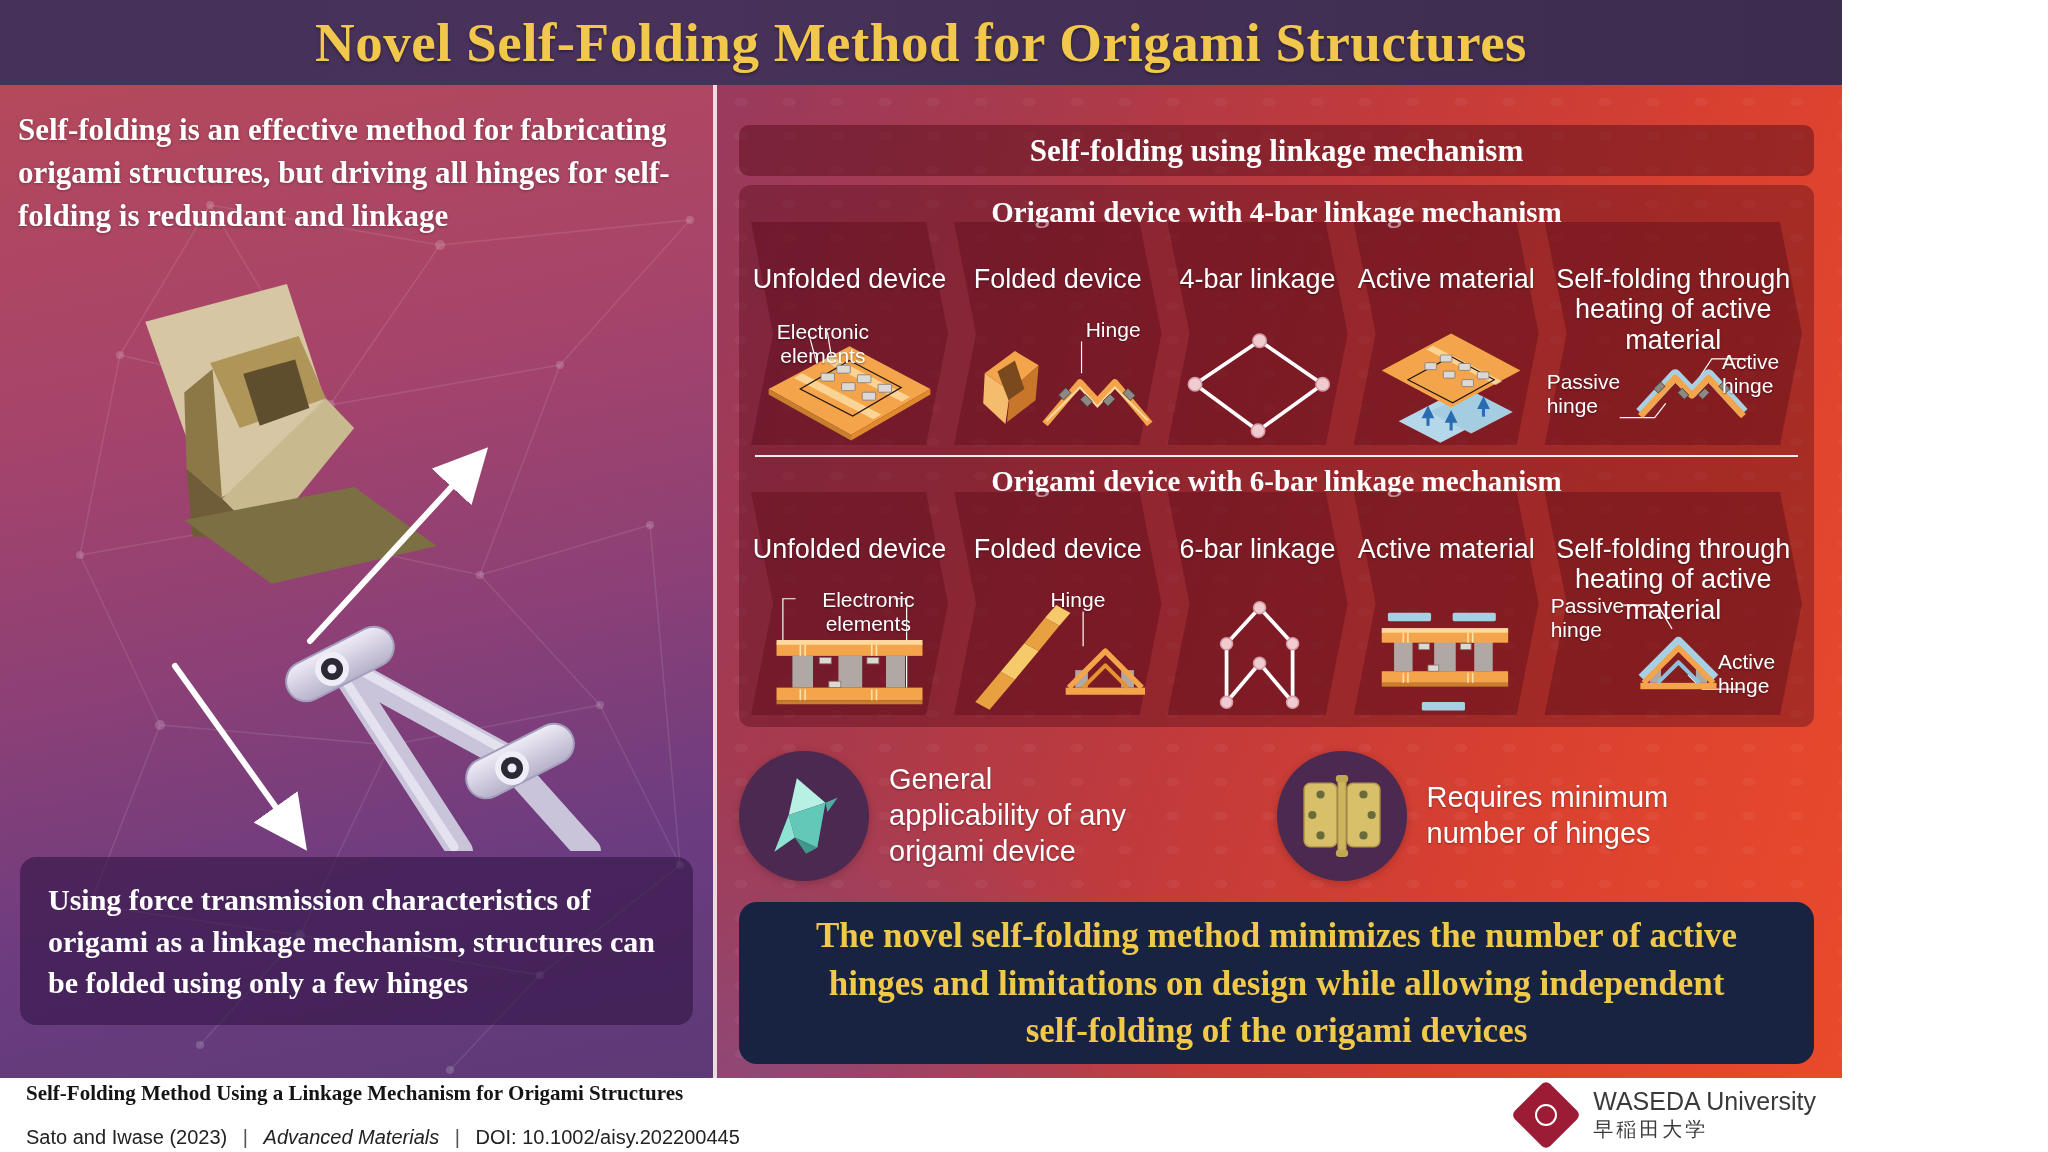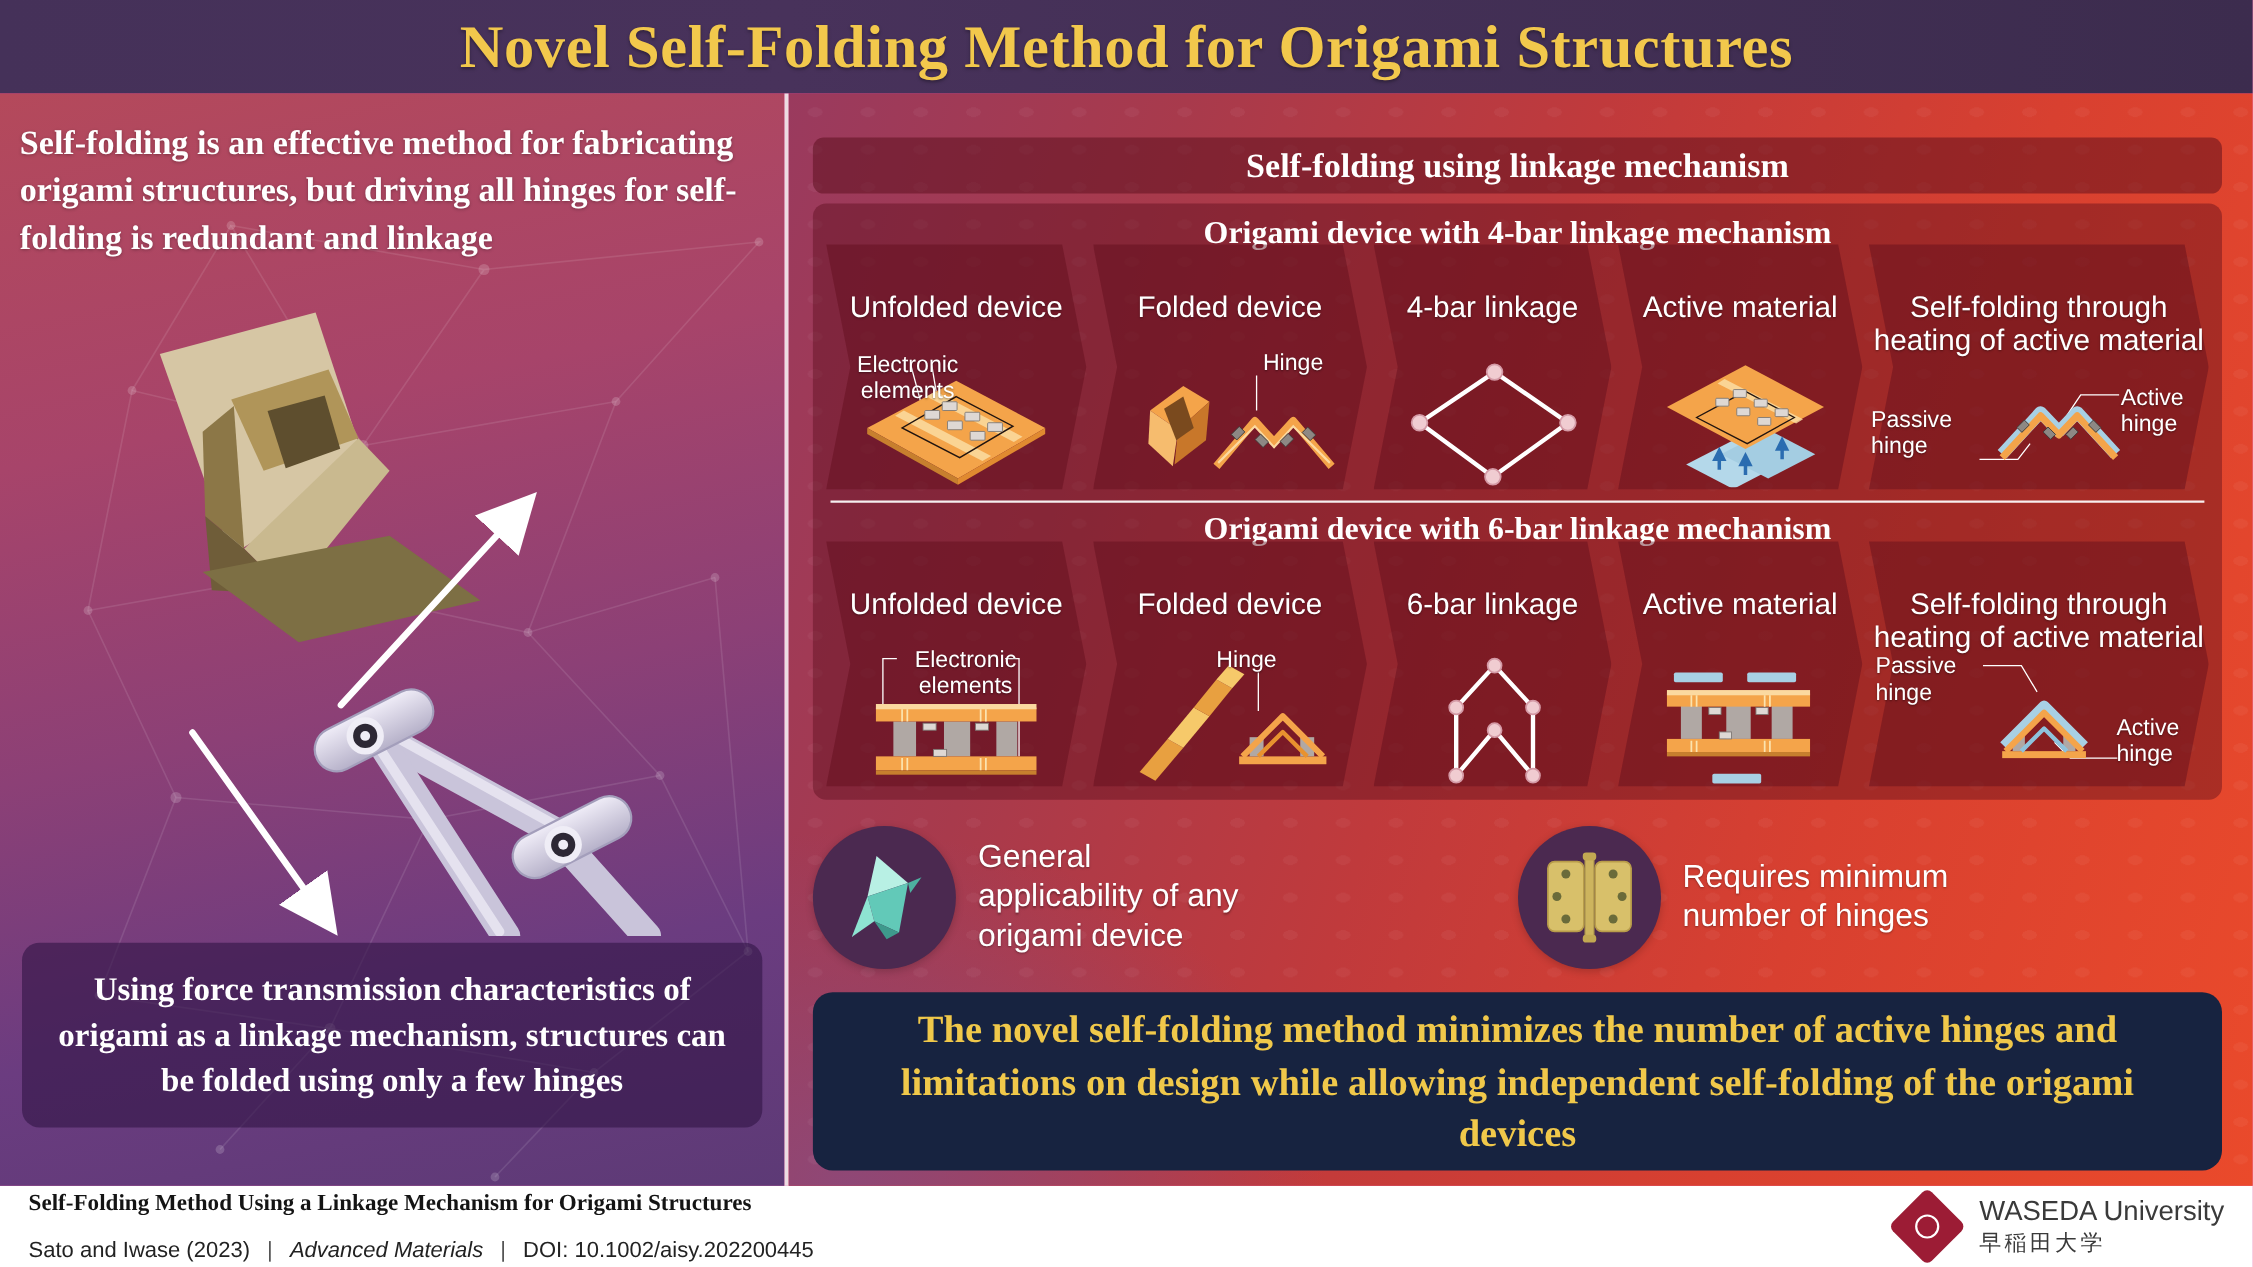--- a/index.html
+++ b/index.html
@@ -1,40 +1,40 @@
 <!DOCTYPE html>
 <html><head>
 <meta charset="utf-8">
 <style>
   * { margin:0; padding:0; box-sizing:border-box; }
   body { width:2048px; height:1152px; overflow:hidden; font-family:"Liberation Sans",sans-serif; }
-  .poster { position:relative; width:2048px; height:1152px; background:#ec4899; }
+  .poster { position:relative; width:1842px; height:1152px; background:#0f172a; }
 
   
   .banner { height:85px; background:linear-gradient(90deg,#453159,#48325b 35%,#3c2c4e);
             display:flex; align-items:center; justify-content:center; }
   .banner h1 { font-family:"Liberation Serif",serif; font-weight:700; font-size:55px;
                color:#f2c84c; letter-spacing:.5px; text-shadow:0 2px 3px rgba(0,0,0,.35); }
 
   
   .main { display:flex; height:993px; }
   .vdivider { width:4px; background:#ecdce2; }
 
   
   .left-panel { position:relative; width:713px; height:100%;
     background:linear-gradient(168deg,#b4495b 0%,#a7446a 30%,#8c4076 55%,#6b3c80 78%,#5d3a76 100%); }
   .constellation { position:absolute; inset:0; opacity:.8; }
   .intro { position:relative; z-index:2; padding:24px 16px 0 18px;
     font-family:"Liberation Serif",serif; font-weight:700; font-size:31px; line-height:1.38;
     color:#fff; text-shadow:0 1px 3px rgba(0,0,0,.3); }
   .left-illustration { position:relative; z-index:2; height:610px; margin-top:4px; }
   .left-illustration svg { width:100%; height:100%; }
-  .left-note { position:relative; z-index:2; margin:6px 20px 0 20px; padding:22px 16px;
+  .left-note { position:relative; z-index:2; margin:6px 20px 0 20px; padding:22px 28px;
     background:rgba(48,20,68,.6); border-radius:16px;
-    font-family:"Liberation Serif",serif; font-weight:700; font-size:30px; line-height:1.38; color:#fff;text-align:center; }
+    font-family:"Liberation Serif",serif; font-weight:700; font-size:30px; line-height:1.38; color:#fff; }
 
   
   .right-panel { position:relative; flex:1; height:100%; overflow:hidden;
     background:linear-gradient(108deg,#9a3a5e 0%,#a83a4c 22%,#c03a3c 45%,#d84030 70%,#ea4a2b 100%); }
   .right-panel::before { content:""; position:absolute; inset:0;
     background:radial-gradient(620px 460px at 4% 100%, rgba(138,74,126,.85), rgba(138,74,126,0) 70%); }
   .right-panel::after { content:""; position:absolute; inset:0; pointer-events:none;
     background-image:radial-gradient(ellipse 11px 7px at 50% 50%, rgba(255,255,255,.045) 60%, transparent 61%);
     background-size:48px 34px; }
   .right-inner { position:relative; z-index:2; height:100%; padding:40px 28px 0 22px;

